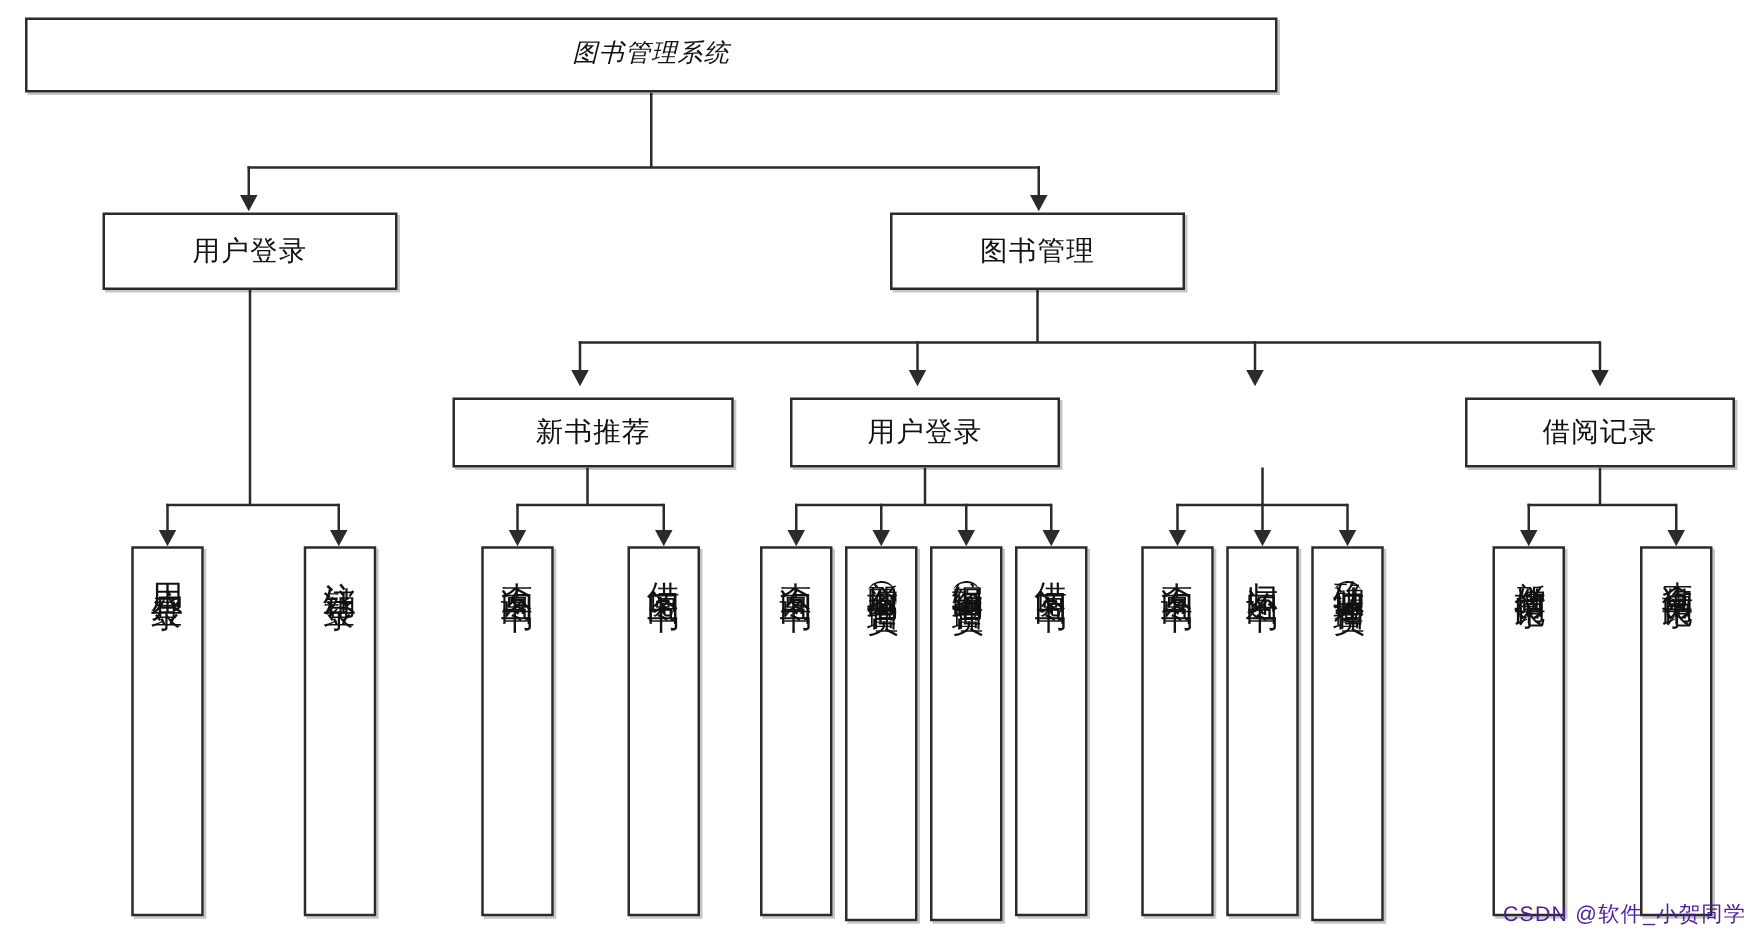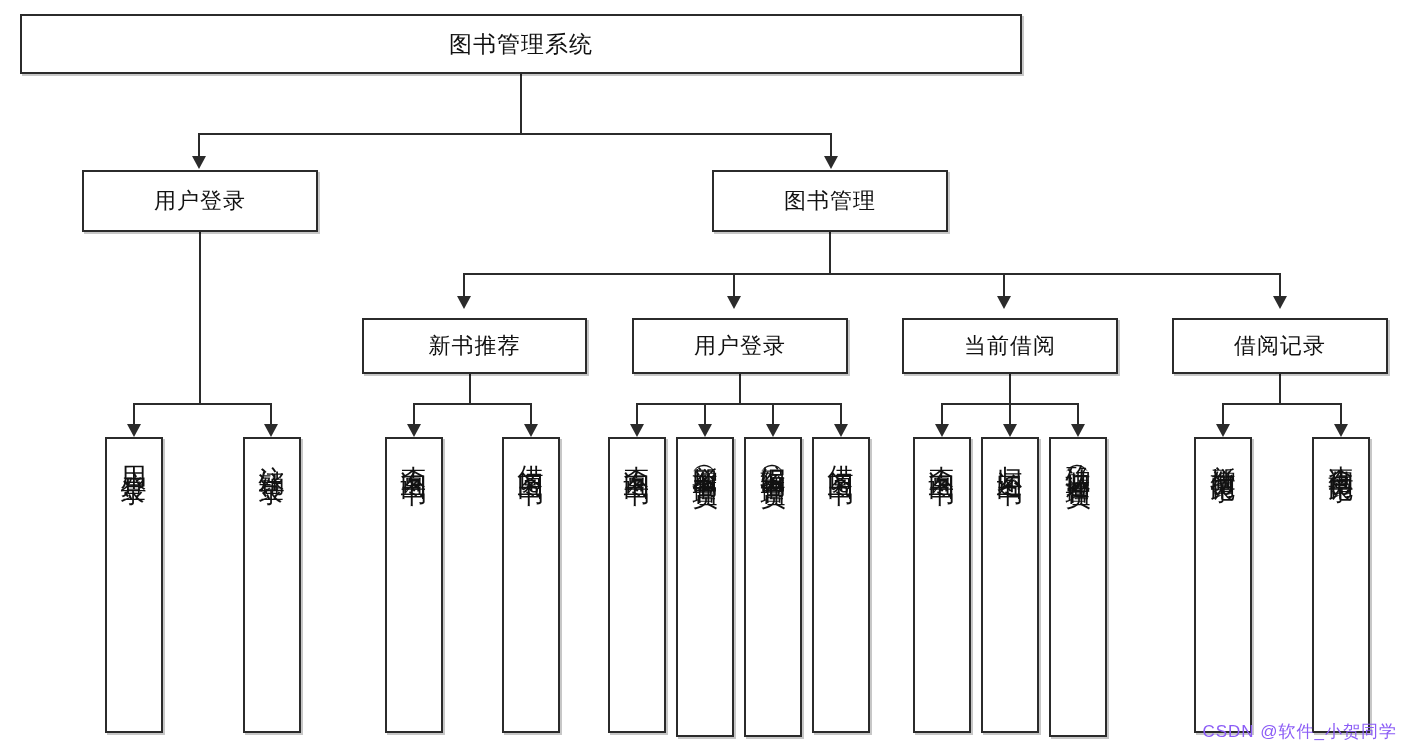--- a/index.html
+++ b/index.html
@@ -28,21 +28,21 @@
     text-align:center;
     line-height:1.08;
     white-space:pre;
   }
 
   
   .node.h .lbl{
     font-size:22px;
     letter-spacing:1px;
   }
-  .node.root .lbl{font-size:23px;}
+  .node.root .lbl{font-size:20px;font-style:italic;}
 
   
   .node.v{
     align-items:flex-start;
     padding-top:6px;
   }
   .node.v .lbl{
     writing-mode:vertical-rl;
     text-orientation:upright;
     font-size:26px;
@@ -62,21 +62,21 @@
     border-left:7px solid transparent;
     border-right:7px solid transparent;
     border-top:13px solid #2b2b2b;
   }
 
   
   #watermark{
     position:absolute;
     right:8px;bottom:4px;
     font-size:17px;
-    color:#8b5cf6;
+    color:#4c1d95;
     letter-spacing:1px;
     white-space:nowrap;
     pointer-events:none;
   }
 </style>
 </head>
 <body>
 
 <div id="stage">
 
@@ -149,23 +149,20 @@
   <div class="node h" style="left:712px;top:170px;width:236px;height:62px;">
     <span class="lbl">图书管理</span>
   </div>
 
   <div class="node h" style="left:362px;top:318px;width:225px;height:56px;">
     <span class="lbl">新书推荐</span>
   </div>
   <div class="node h" style="left:632px;top:318px;width:216px;height:56px;">
     <span class="lbl">用户登录</span>
   </div>
-  <div class="node h" style="left:902px;top:318px;width:216px;height:56px;">
-    <span class="lbl">当前借阅</span>
-  </div>
   <div class="node h" style="left:1172px;top:318px;width:216px;height:56px;justify-content:center;">
     <span class="lbl">借阅记录</span>
   </div>
 
   <div class="node v" style="left:105px;top:437px;width:58px;height:296px;">
     <span class="lbl">用户登录</span>
   </div>
   <div class="node v" style="left:243px;top:437px;width:58px;height:296px;">
     <span class="lbl">注销登录</span>
   </div>

